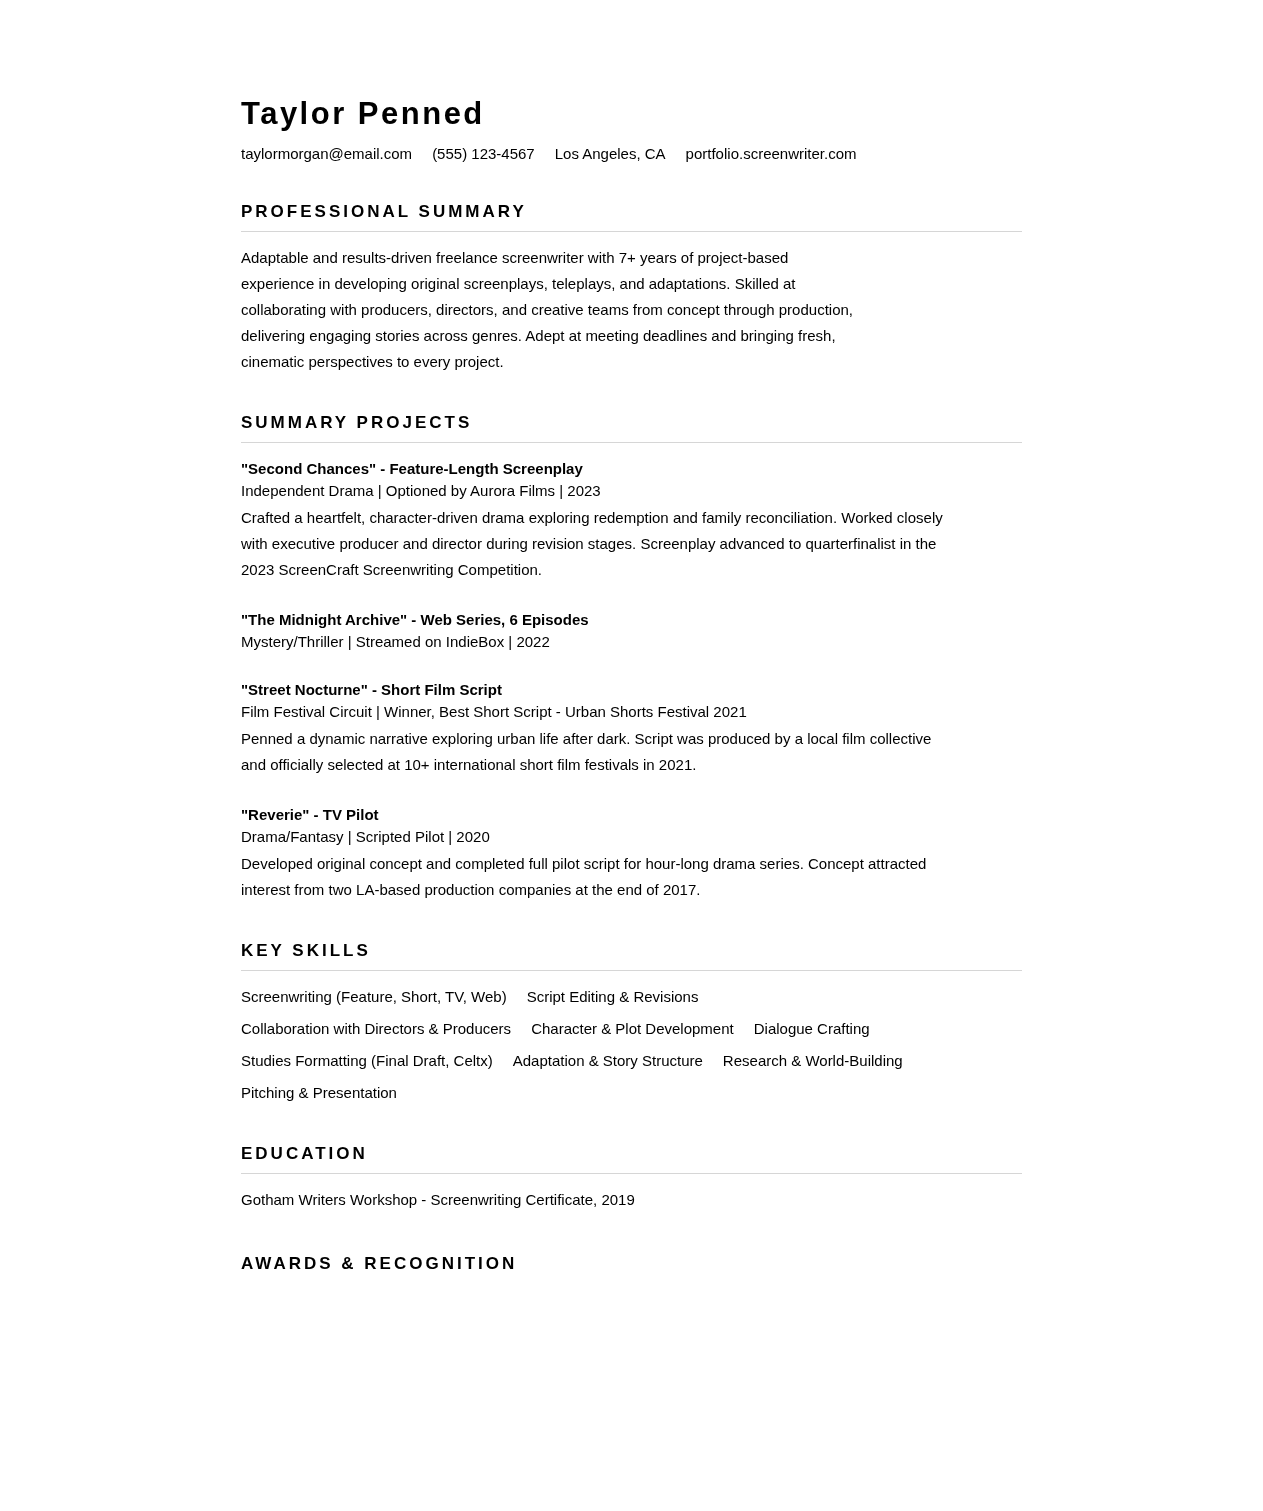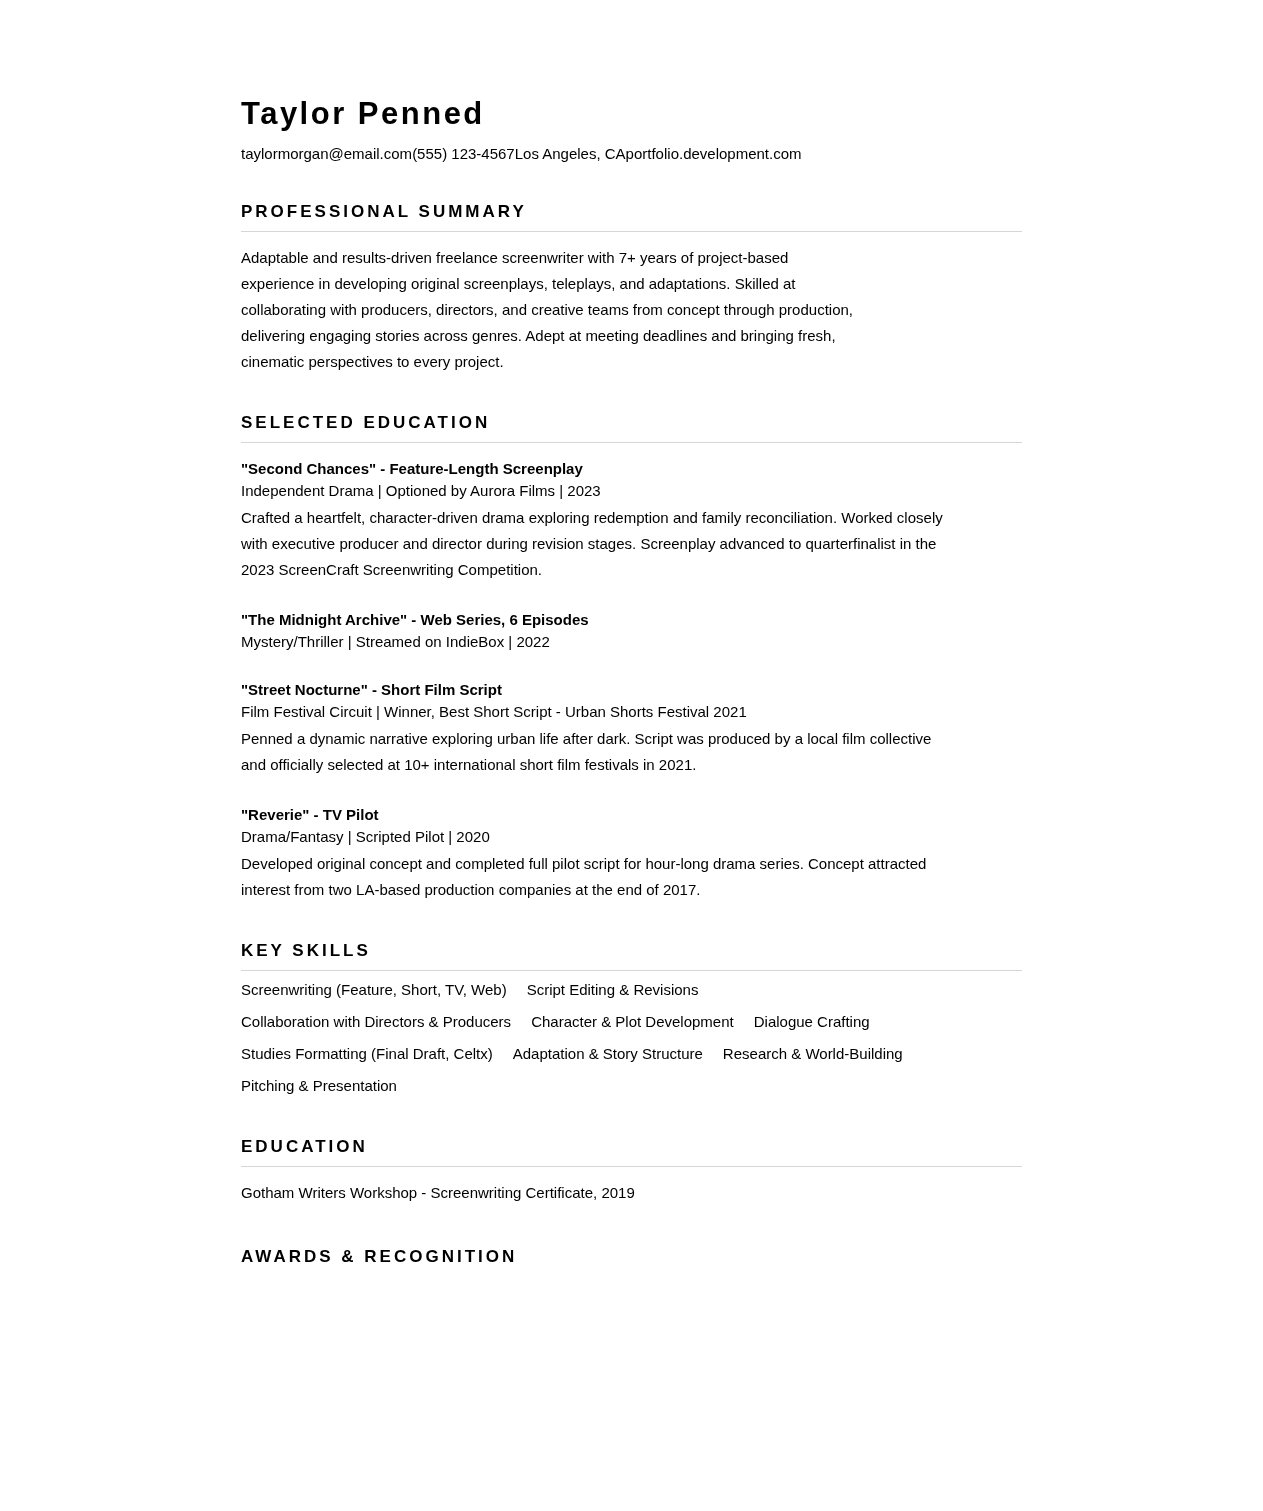--- a/index.html
+++ b/index.html
@@ -31,20 +31,21 @@
   .name {
     margin: 0 0 12px 0;
     font-size: 31px;
     font-weight: 700;
     letter-spacing: 2.5px;
     line-height: 1.15;
   }
   .contact-line {
     display: flex;
     flex-wrap: wrap;
+    gap: 20px;
     font-size: 15px;
     line-height: 20px;
   }
   
   .section-heading {
     margin: 38px 0 0 0;
     font-size: 17px;
     font-weight: 700;
     letter-spacing: 3px;
     line-height: 20px;
@@ -83,21 +84,21 @@
     font-size: 15px;
     line-height: 26px;
   }
   
   .skills-list {
     display: flex;
     flex-wrap: wrap;
     column-gap: 20px;
     row-gap: 6px;
     max-width: 720px;
-    margin-top: 6px;
+    margin-top: 13px;
     font-size: 15px;
     line-height: 26px;
   }
   
   .education-list { margin-top: 10px; }
   .education-item {
     margin: 0;
     font-size: 15px;
     line-height: 26px;
     padding: 3px 0;
@@ -107,31 +108,31 @@
 <body>
 
 <div class="page">
 
   <header>
     <h1 class="name">Taylor Penned</h1>
     <div class="contact-line">
       <span>taylormorgan@email.com</span>
       <span>(555) 123-4567</span>
       <span>Los Angeles, CA</span>
-      <span>portfolio.development.com</span>
+      <span>portfolio.screenwriter.com</span>
     </div>
   </header>
 
   <section>
     <h2 class="section-heading">PROFESSIONAL SUMMARY</h2>
     <p class="summary-text">Adaptable and results-driven freelance screenwriter with 7+ years of project-based experience in developing original screenplays, teleplays, and adaptations. Skilled at collaborating with producers, directors, and creative teams from concept through production, delivering engaging stories across genres. Adept at meeting deadlines and bringing fresh, cinematic perspectives to every project.</p>
   </section>
 
   <section>
-    <h2 class="section-heading">SELECTED EDUCATION</h2>
+    <h2 class="section-heading">SUMMARY PROJECTS</h2>
     <div class="projects-list">
 
       <article class="project">
         <h3 class="project-title">"Second Chances" - Feature-Length Screenplay</h3>
         <p class="project-meta">Independent Drama | Optioned by Aurora Films | 2023</p>
         <p class="project-desc">Crafted a heartfelt, character-driven drama exploring redemption and family reconciliation. Worked closely with executive producer and director during revision stages. Screenplay advanced to quarterfinalist in the 2023 ScreenCraft Screenwriting Competition.</p>
       </article>
 
       <article class="project">
         <h3 class="project-title">"The Midnight Archive" - Web Series, 6 Episodes</h3>

